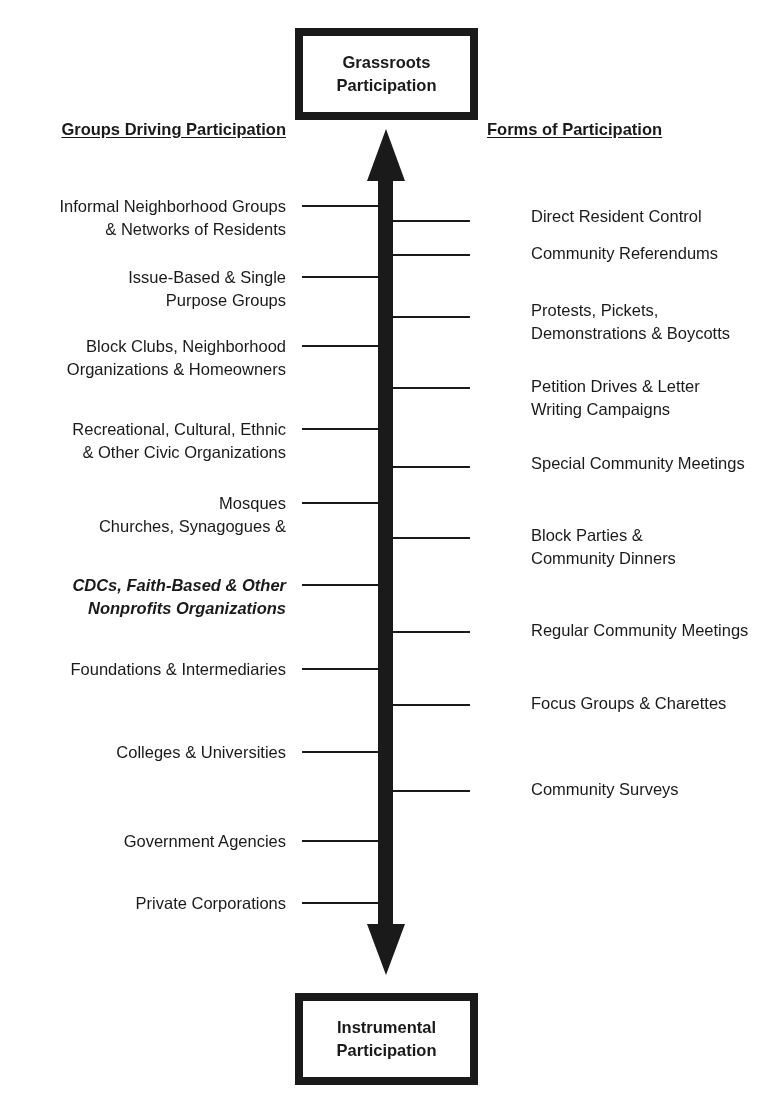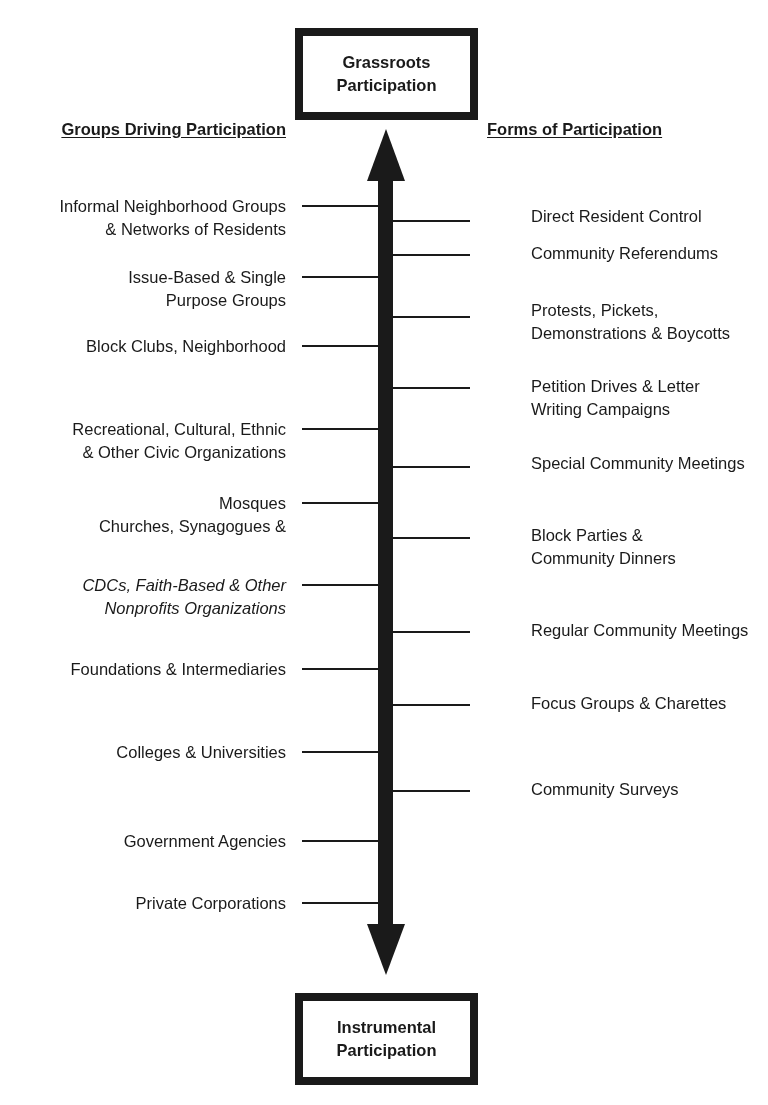--- a/index.html
+++ b/index.html
@@ -46,21 +46,21 @@
     .col-header.right { left: 487px; text-align: right; }
     .item {
       position: absolute;
       font-size: 16.5px;
       line-height: 22.5px;
       white-space: nowrap;
     }
     .item.left { right: 482px; text-align: right; }
     .item.right { left: 487px; text-align: left; margin-left: 44px; }
     .item .ln { display: block; }
-    .item.emph { font-weight: normal; font-style: italic; }
+    .item.emph { font-weight: bold; font-style: italic; }
     .connector {
       position: absolute;
       height: 2px;
       background: #1a1a1a;
     }
     .connector.left { left: 302px; width: 77px; }
     .connector.right { left: 392px; width: 78px; }
     svg.axis {
       position: absolute;
       left: 0;
@@ -97,20 +97,21 @@
 
   <div class="connector left" style="top:276px"></div>
   <div class="item left" style="top:266px">
     <span class="ln">Issue-Based &amp; Single</span>
     <span class="ln">Purpose Groups</span>
   </div>
 
   <div class="connector left" style="top:345px"></div>
   <div class="item left" style="top:335px">
     <span class="ln">Block Clubs, Neighborhood</span>
+    <span class="ln">Organizations &amp; Homeowners</span>
   </div>
 
   <div class="connector left" style="top:428px"></div>
   <div class="item left" style="top:418px">
     <span class="ln">Recreational, Cultural, Ethnic</span>
     <span class="ln">&amp; Other Civic Organizations</span>
   </div>
 
   <div class="connector left" style="top:502px"></div>
   <div class="item left" style="top:492px">

